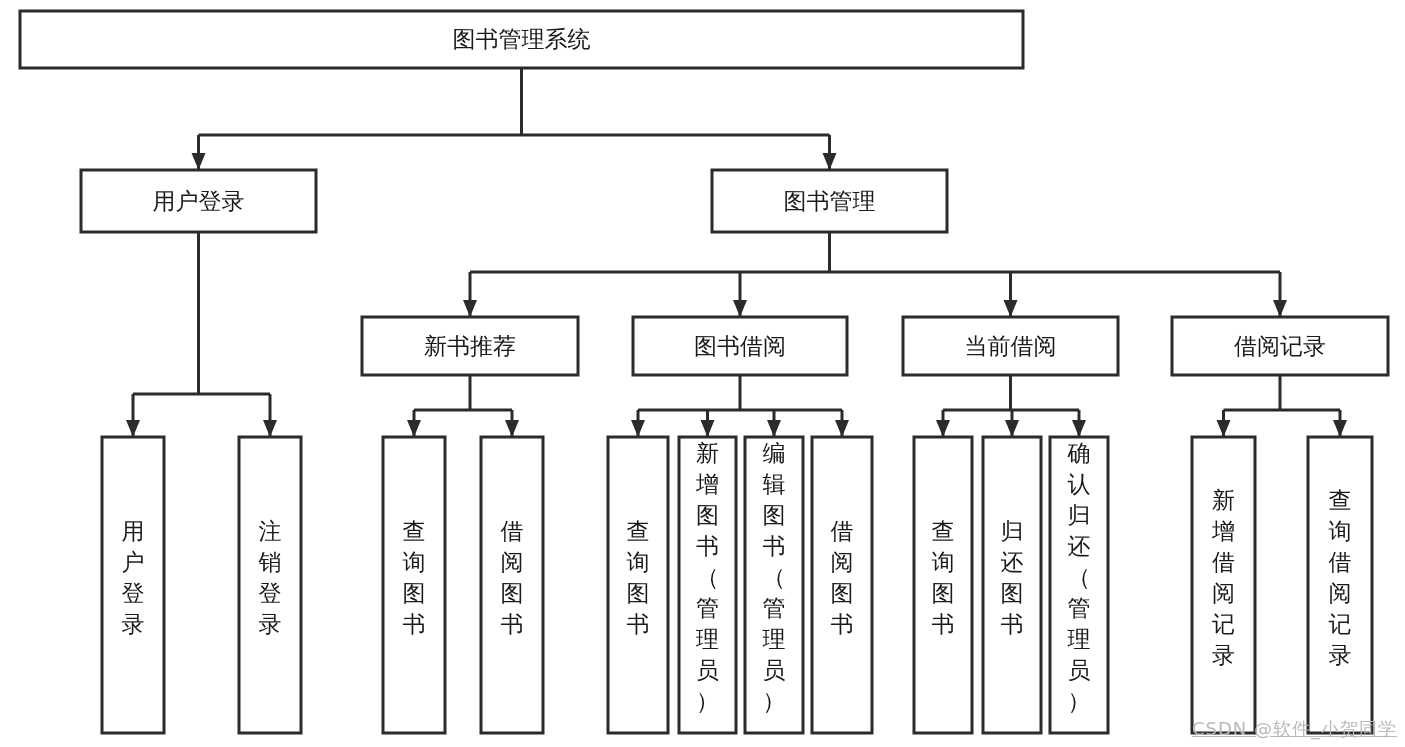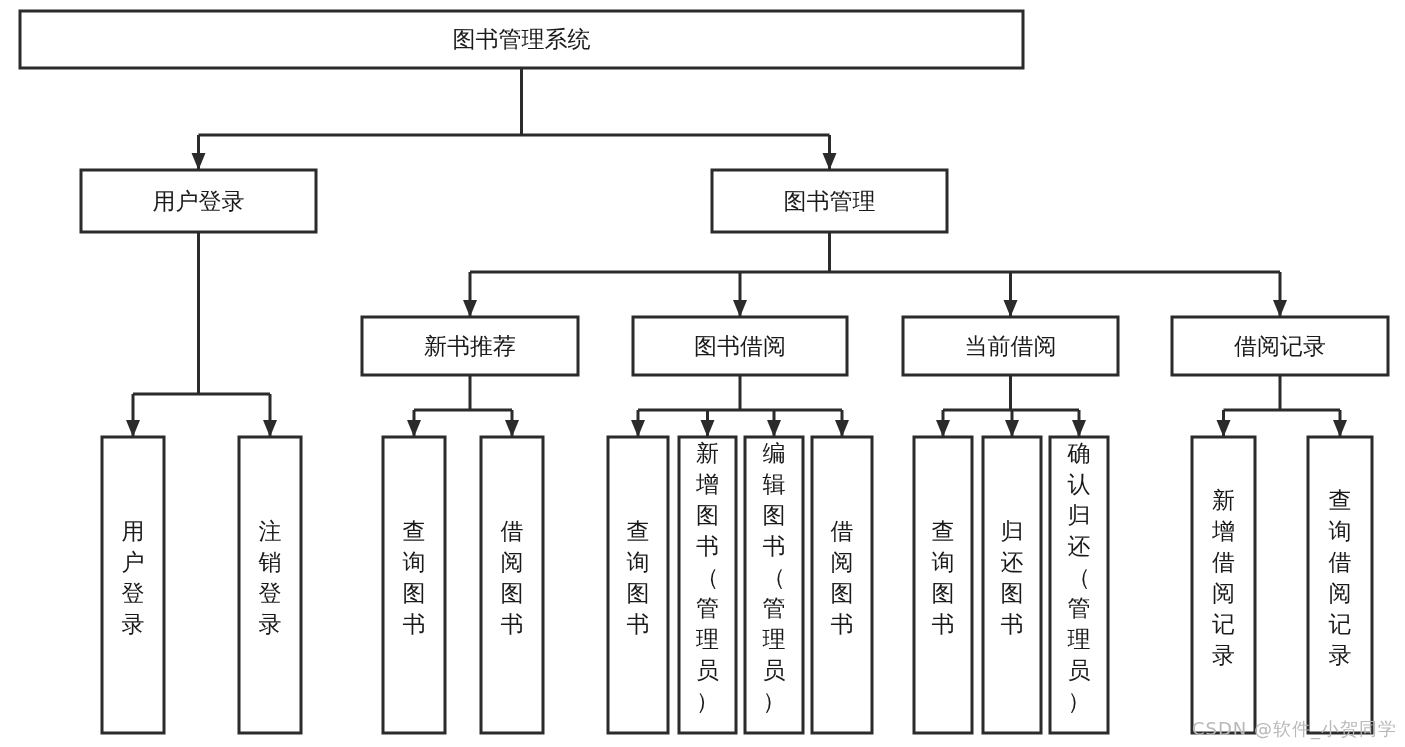--- a/index.html
+++ b/index.html
@@ -16,21 +16,21 @@
     font-family:"DejaVu Sans","Liberation Sans",sans-serif;
     font-size:23px;fill:#1a1a1a;dominant-baseline:middle;text-anchor:middle;
   }
   .leaf-label{
     font-family:"DejaVu Sans","Liberation Sans",sans-serif;
     font-size:23px;fill:#1a1a1a;text-anchor:middle;
   }
   .watermark{
     position:absolute;right:8px;bottom:6px;
     font-family:"DejaVu Sans","Liberation Sans",sans-serif;
-    font-size:18px;color:#b9b9b9;white-space:nowrap;letter-spacing:1px;
+    font-size:18px;color:#b9b9b9;white-space:nowrap;letter-spacing:1px;text-decoration:underline;
   }
 </style>
 </head>
 <body>
 
 <svg id="diagram" viewBox="0 0 1405 747" xmlns="http://www.w3.org/2000/svg">
   <g id="edge-layer">
       <line x1="521.5" y1="68" x2="521.5" y2="135" class="conn"></line>
       <line x1="198.5" y1="135" x2="829.5" y2="135" class="conn"></line>
       <line x1="198.5" y1="135" x2="198.5" y2="170" class="conn"></line>

